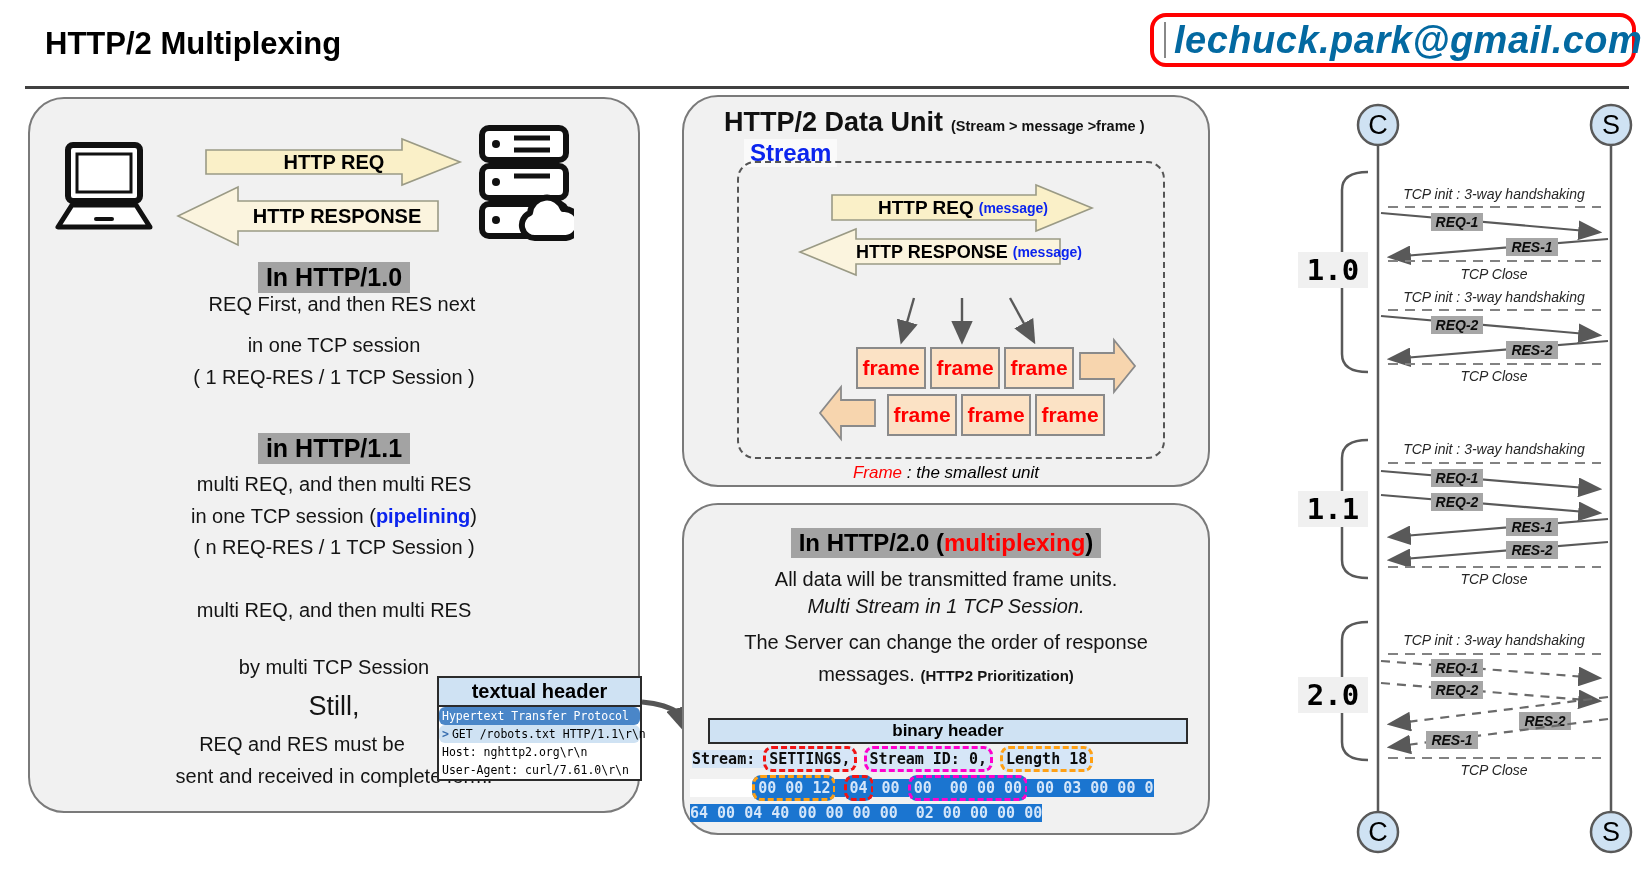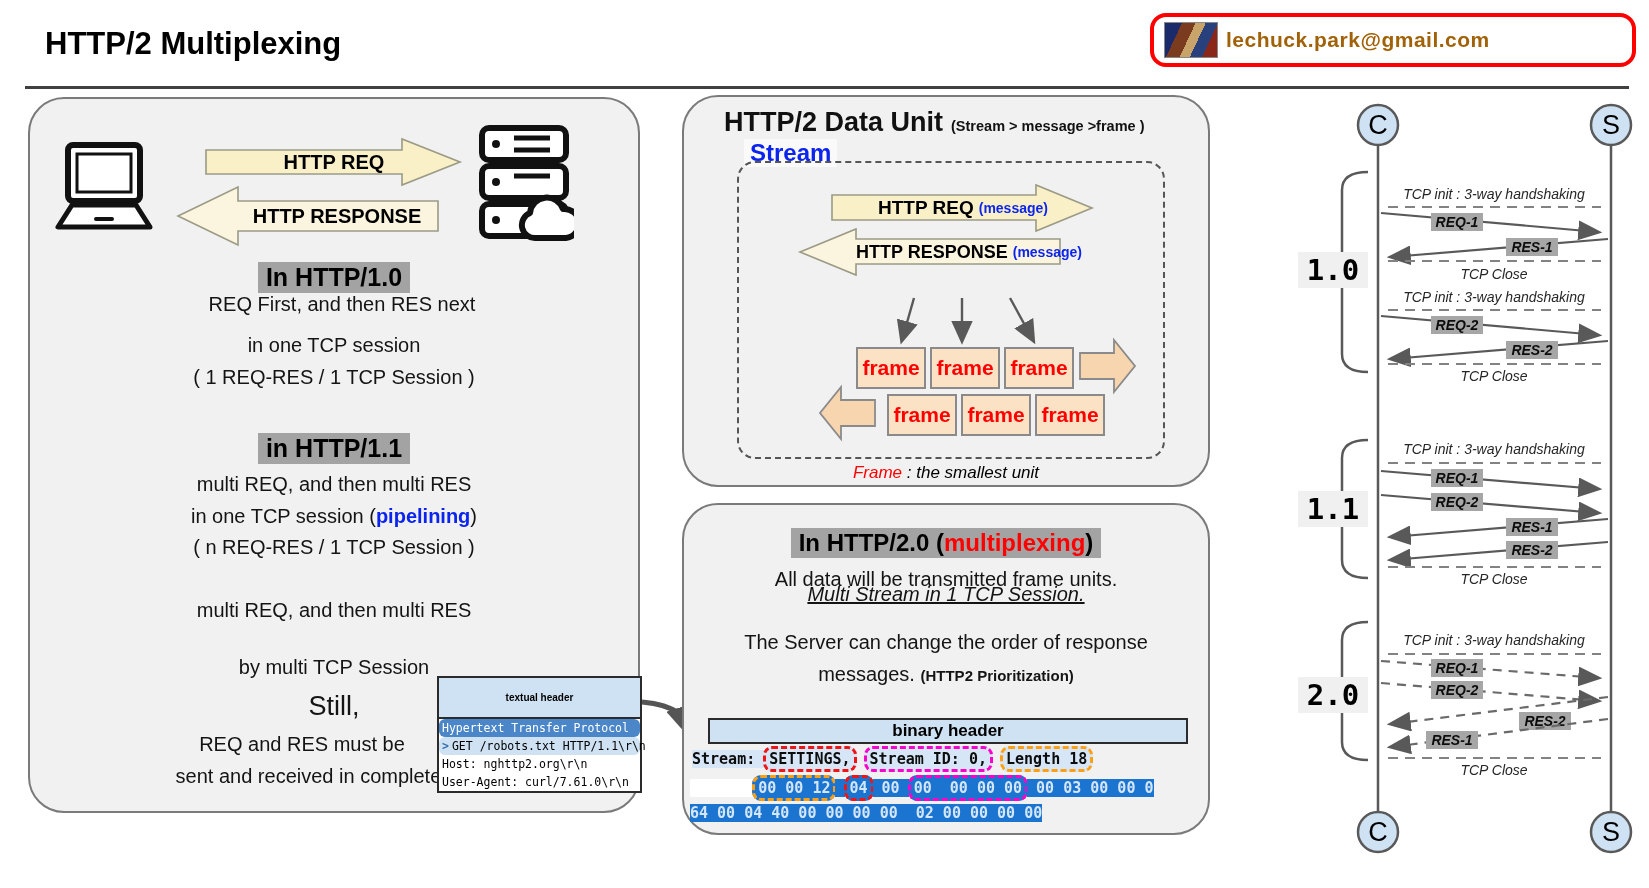--- a/index.html
+++ b/index.html
@@ -8,21 +8,21 @@
   .abs{position:absolute;}
 
   
   #page-title{left:45px;top:26px;font-size:31px;font-weight:bold;color:#000;}
   #title-rule{left:25px;top:86px;width:1604px;height:3px;background:#404040;}
   #email-badge{left:1150px;top:13px;width:486px;height:54px;border:4px solid #ff0000;
                border-radius:16px;display:flex;align-items:center;gap:8px;padding:0 10px;
                box-sizing:border-box;background:#fff;}
   #email-avatar{width:52px;height:34px;border:1px solid #888;
      background:linear-gradient(115deg,#1b2a6b 0 25%,#7a3b1e 0 45%,#c8a46a 0 60%,#28407c 0 78%,#8a2718 0);}
-  #email-text{font-size:21px;font-weight:bold;color:#a16207;letter-spacing:.5px;}
+  #email-text{font-size:38px;font-weight:bold;color:#0369a1;letter-spacing:.5px;font-style:italic;}
 
   
   .panel{background:#f1f1f1;border:2px solid #7a7a7a;border-radius:36px;box-sizing:border-box;}
 
   
   .big-arrow{position:absolute;}
   .big-arrow svg{position:absolute;left:0;top:0;}
   .arrow-text{position:absolute;left:0;top:0;width:100%;height:100%;display:flex;
               align-items:center;justify-content:center;font-weight:bold;font-size:20px;color:#000;}
   .cream{fill:#FAF0C8;stroke:#9a9a85;stroke-width:1.6;}
@@ -62,21 +62,21 @@
   .box-magenta{border:3px dashed #ff00cc;border-radius:9px;padding:1px 3px;margin:0 -1px;}
   .box-orange{border:3px dashed #ffa014;border-radius:9px;padding:1px 3px;margin:0 -1px;}
   #hex-dump{left:6px;top:272px;font-size:15px;font-weight:bold;white-space:pre;line-height:23px;}
   .hex-row{margin-bottom:2px;}
   .hex-blue{background:#1b75d0;color:#d5e6f9;}
   .hex-plain{background:#ffffff;color:#d5e6f9;}
 
   
   #textual-box{left:437px;top:676px;width:205px;background:#fff;border:2px solid #2b2b2b;box-sizing:border-box;}
   #textual-title{background:#cfe2f3;border-bottom:2px solid #2b2b2b;text-align:center;
-                 font-weight:bold;font-size:10px;padding:14px 0;color:#000;}
+                 font-weight:bold;font-size:20px;padding:2px 0;color:#000;}
   .tx-row{font-size:11.5px;line-height:16px;padding:1px 3px;white-space:pre;color:#000;}
   .tx-sel{background:#4a86c8;color:#fff;}
   .tx-sub{background:#cfe2f3;}
   .tx-marker{color:#3a6fb0;font-weight:bold;margin-right:3px;}
 
   
   .sv-init{font-style:italic;font-size:14px;fill:#262626;text-anchor:middle;
            font-family:"Liberation Sans",sans-serif;}
   .sv-lbl{font-style:italic;font-weight:bold;font-size:14px;fill:#0d0d0d;text-anchor:middle;
           font-family:"Liberation Sans",sans-serif;}
@@ -226,21 +226,21 @@
     <div class="frame-box" style="left:351px;top:297px;">frame</div>
 
     <div class="abs" id="du-caption"><span class="red b">Frame</span><span> : the smallest unit</span></div>
   </div>
 
   <div class="abs panel" style="left:682px;top:503px;width:528px;height:332px;">
     <div class="h2line" style="top:23px;">
       <span class="hl-head" style="font-size:24px;"><span>In HTTP/2.0 (</span><span class="red">multiplexing</span><span>)</span></span>
     </div>
     <div class="h2line" style="top:63px;"><span>All data will be transmitted </span><span class="b">frame units.</span></div>
-    <div class="h2line" style="top:78px;font-style:italic;text-decoration:underline;">Multi Stream in 1 TCP Session.</div>
+    <div class="h2line" style="top:90px;font-style:italic;">Multi Stream in 1 TCP Session.</div>
     <div class="h2line" style="top:126px;"><span>The Server </span><span class="b">can change the order</span><span> of response</span></div>
     <div class="h2line" style="top:158px;"><span>messages.</span> <span class="tag-sm">(HTTP2 Prioritization)</span></div>
 
     <div class="abs" id="binary-bar">binary header</div>
     <div class="abs mono" id="stream-info"><span class="ws-seg hl">Stream: </span><span class="ws-seg box-red hl">SETTINGS,</span><span class="ws-seg"> </span><span class="ws-seg box-magenta hl">Stream ID: 0,</span><span class="ws-seg"> </span><span class="ws-seg box-orange hl">Length 18</span></div>
     <div class="abs mono" id="hex-dump"><div class="hex-row"><span class="hex-plain">       </span><span class="hex-blue box-orange">00 00 12</span><span class="hex-blue"> </span><span class="hex-blue box-red">04</span><span class="hex-blue"> 00 </span><span class="hex-blue box-magenta">00  00 00 00</span><span class="hex-blue"> 00 03 00 00 0</span></div><div class="hex-row"><span class="hex-blue">64 00 04 40 00 00 00 00  02 00 00 00 00</span></div></div>
   </div>
 
   <svg class="abs" style="left:1238px;top:100px;" width="410" height="760">
     <defs>

